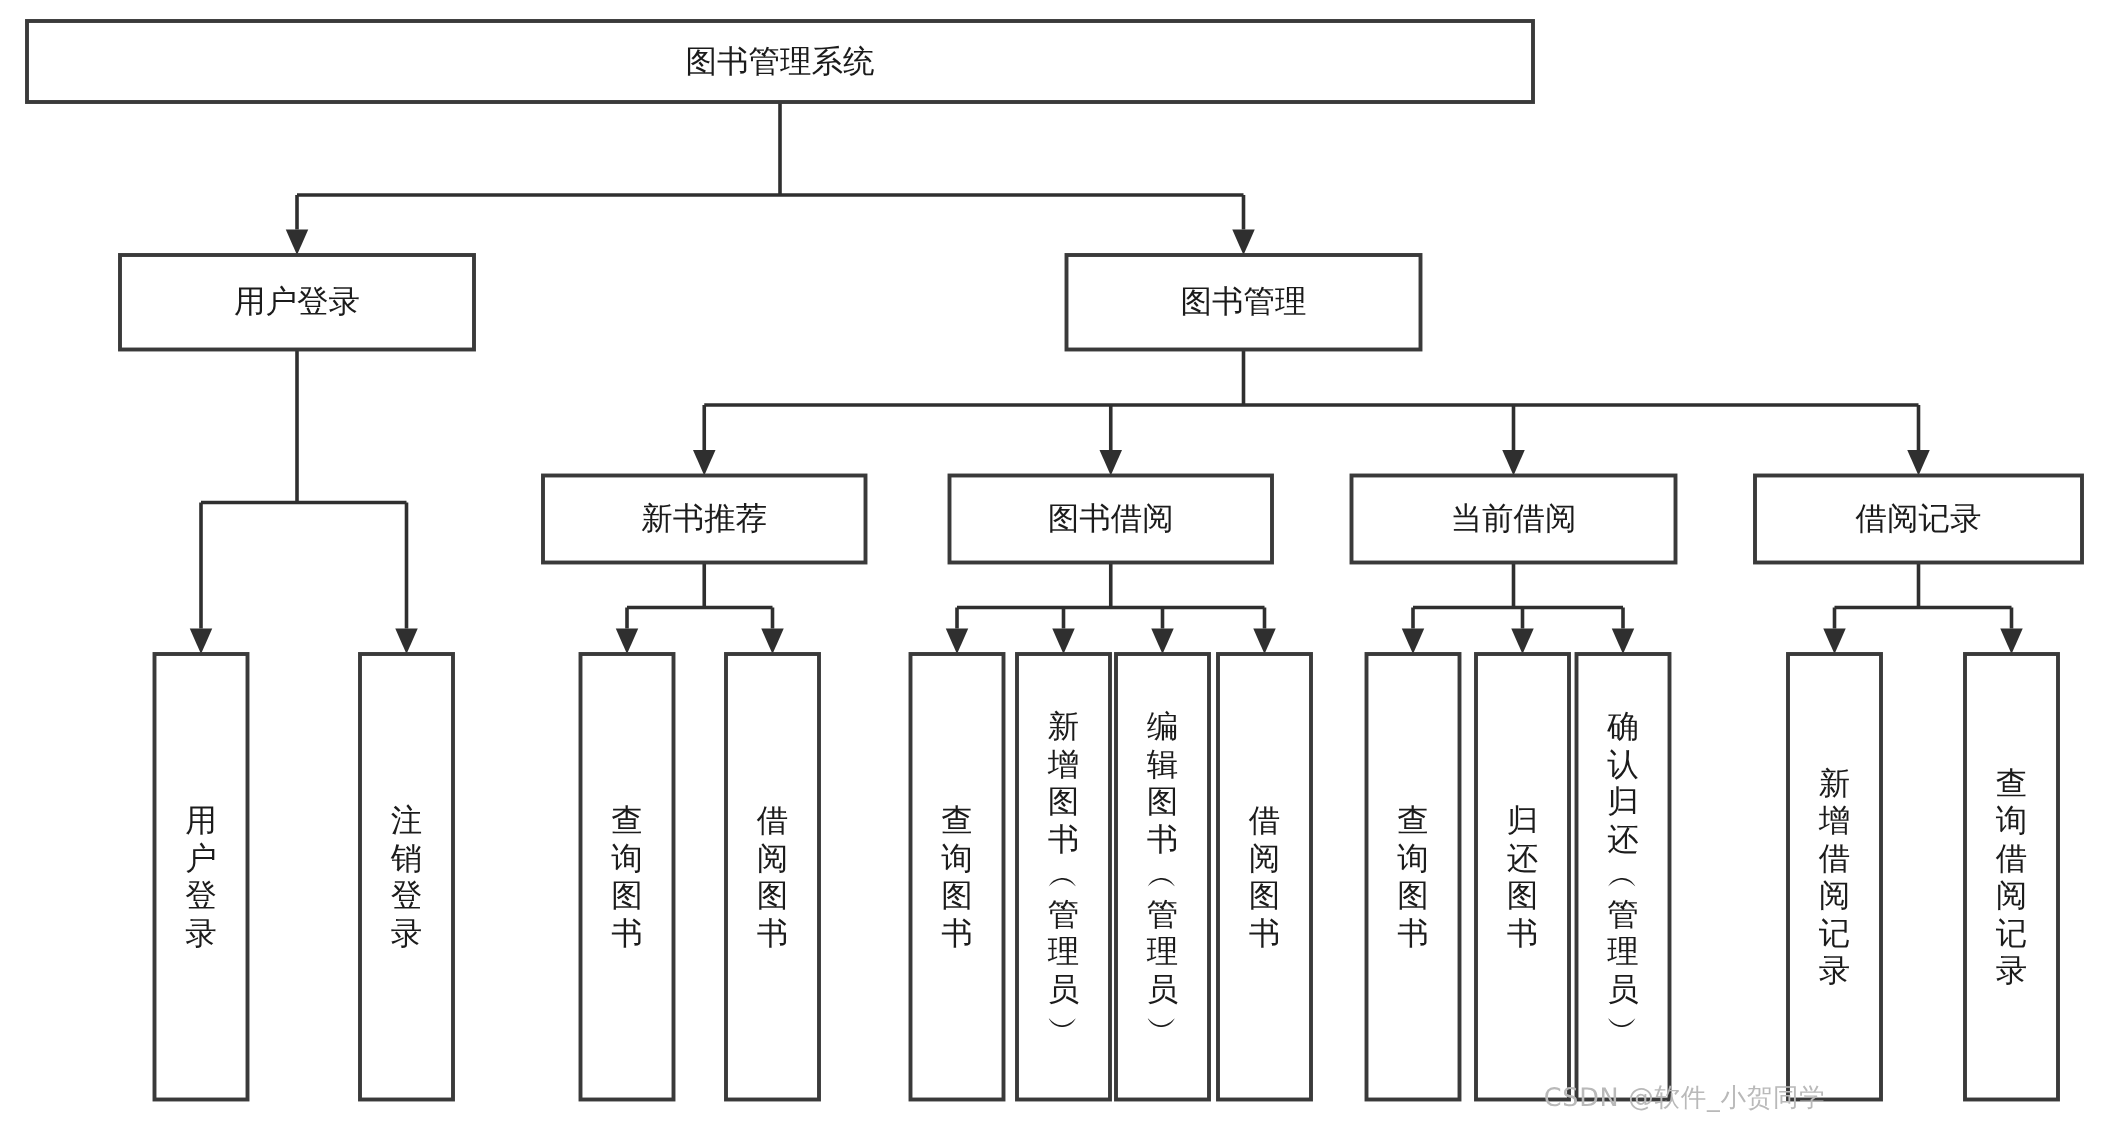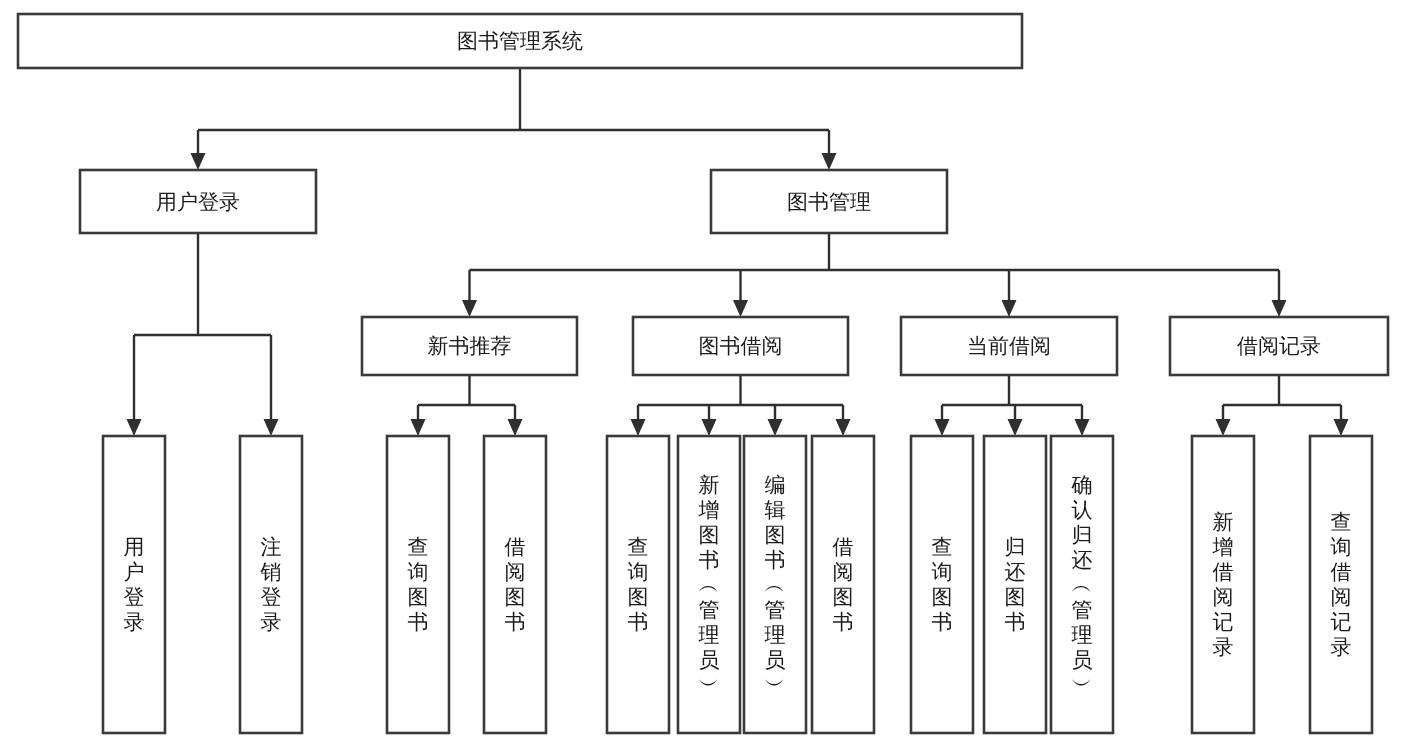--- a/index.html
+++ b/index.html
@@ -203,13 +203,14 @@
         <g>
           <rect x="1192" y="436" width="62" height="297" class="node-box"></rect>
           <text x="1223" y="529" class="node-label-v"><tspan x="1223" dy="0">新</tspan><tspan x="1223" dy="25">增</tspan><tspan x="1223" dy="25">借</tspan><tspan x="1223" dy="25">阅</tspan><tspan x="1223" dy="25">记</tspan><tspan x="1223" dy="25">录</tspan></text>
         </g>
         <g>
           <rect x="1310" y="436" width="62" height="297" class="node-box"></rect>
           <text x="1341" y="529" class="node-label-v"><tspan x="1341" dy="0">查</tspan><tspan x="1341" dy="25">询</tspan><tspan x="1341" dy="25">借</tspan><tspan x="1341" dy="25">阅</tspan><tspan x="1341" dy="25">记</tspan><tspan x="1341" dy="25">录</tspan></text>
         </g>
       </g>
   </svg>
+  <div class="watermark">CSDN @软件_小贺同学</div>
 </div>
 
 </body></html>

